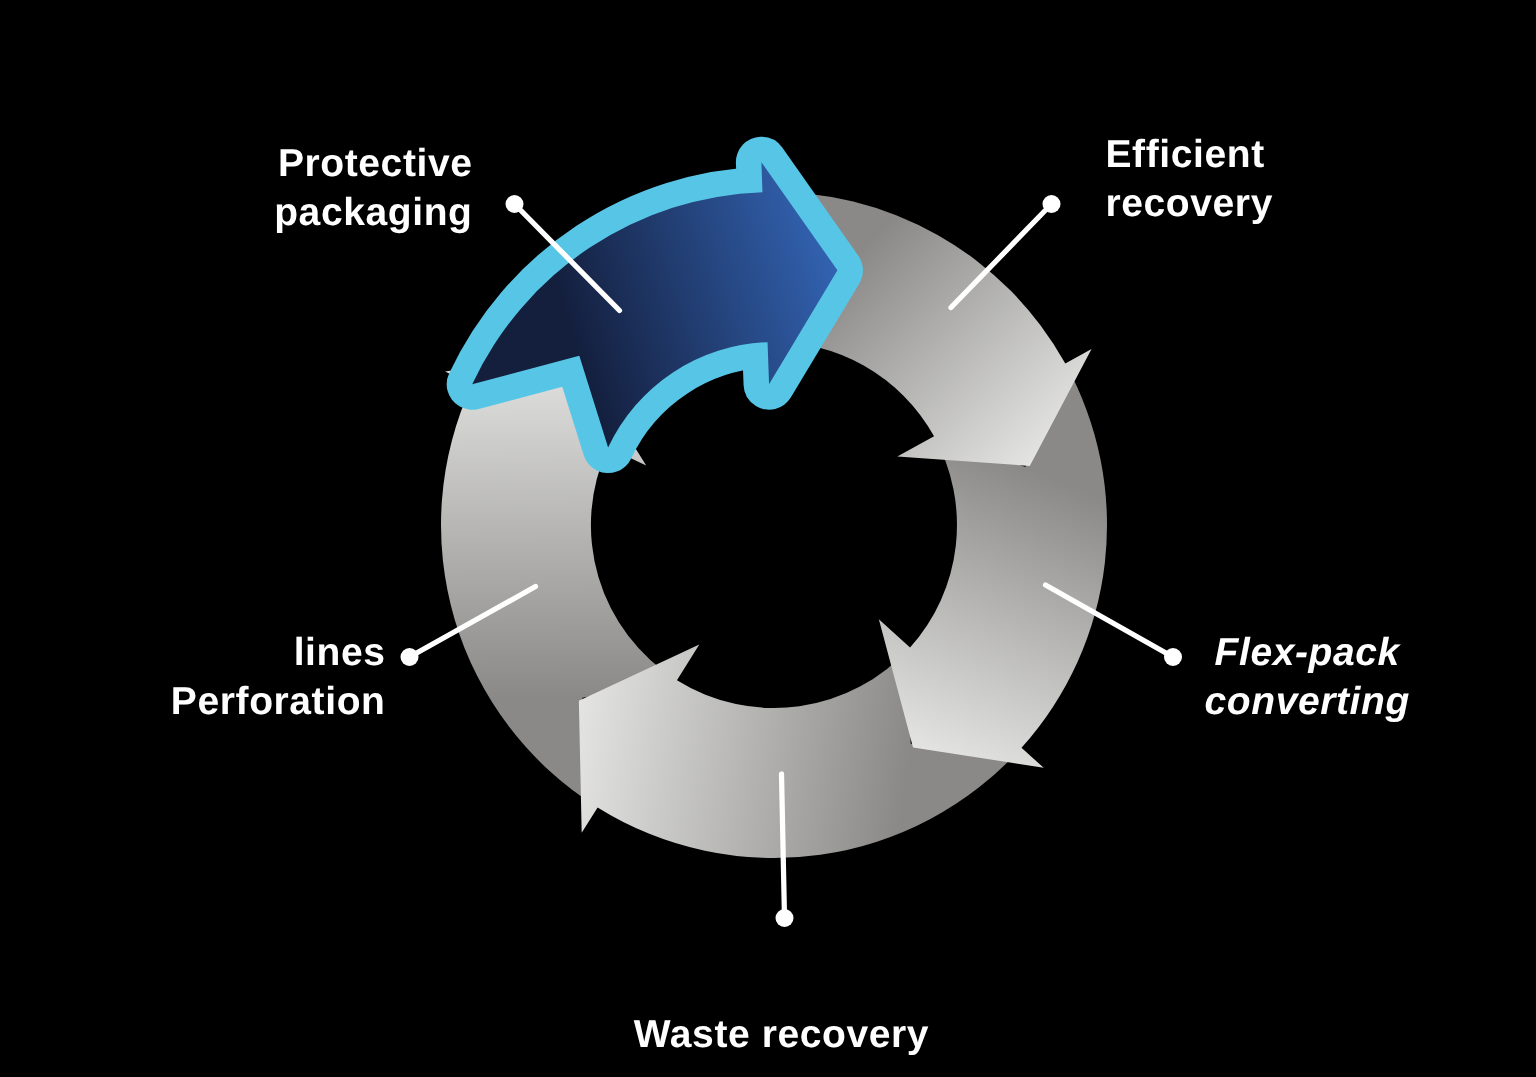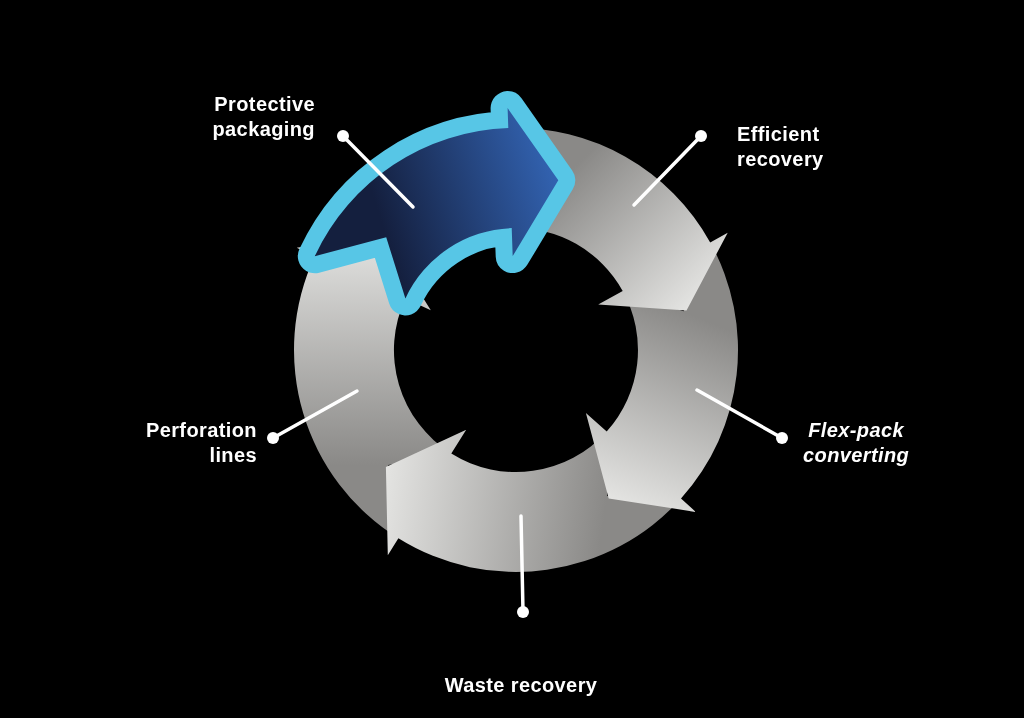--- a/index.html
+++ b/index.html
@@ -16,21 +16,21 @@
     font-family: "Liberation Sans", "DejaVu Sans", sans-serif;
   }
   #diagram-svg {
     position: absolute;
     left: 0;
     top: 0;
   }
   .callout {
     position: absolute;
     color: #ffffff;
-    font-size: 20px;
+    font-size: 26px;
     font-weight: 600;
     letter-spacing: 0.4px;
     line-height: 1.25;
   }
   .callout .callout-line {
     white-space: nowrap;
   }
 </style>
 </head>
 <body>
@@ -78,29 +78,29 @@
         <circle cx="523" cy="612" r="6" fill="#ffffff"></circle>
         <line x1="273" y1="438" x2="357" y2="391" stroke="#ffffff" stroke-width="3.5" stroke-linecap="round"></line>
         <circle cx="273" cy="438" r="6" fill="#ffffff"></circle>
       </g>
   </svg>
   <div id="labels-layer">
       <div class="callout" style="top: 92px; right: 709px; text-align: right;">
         <div class="callout-line">Protective</div>
         <div class="callout-line">packaging</div>
       </div>
-      <div class="callout" style="top: 86px; left: 737px; text-align: left; margin-top: 36px;">
+      <div class="callout" style="top: 86px; left: 737px; text-align: left;">
         <div class="callout-line">Efficient</div>
         <div class="callout-line">recovery</div>
       </div>
       <div class="callout" style="top: 418px; left: 803px; text-align: center; font-style: italic;">
         <div class="callout-line">Flex-pack</div>
         <div class="callout-line">converting</div>
       </div>
       <div class="callout" style="top: 626px; left: 521px; transform: translateX(-50%); text-align: center; margin-top: 47px;">
         <div class="callout-line">Waste recovery</div>
       </div>
       <div class="callout" style="top: 418px; right: 767px; text-align: right;">
+        <div class="callout-line">lines</div>
         <div class="callout-line">Perforation</div>
-        <div class="callout-line">lines</div>
       </div>
     </div>
 </div>
 
 </body></html>

